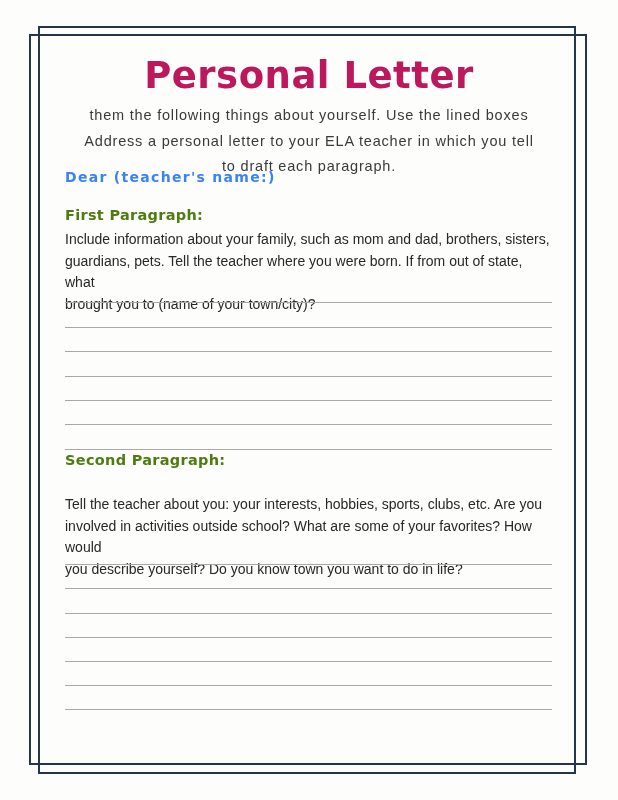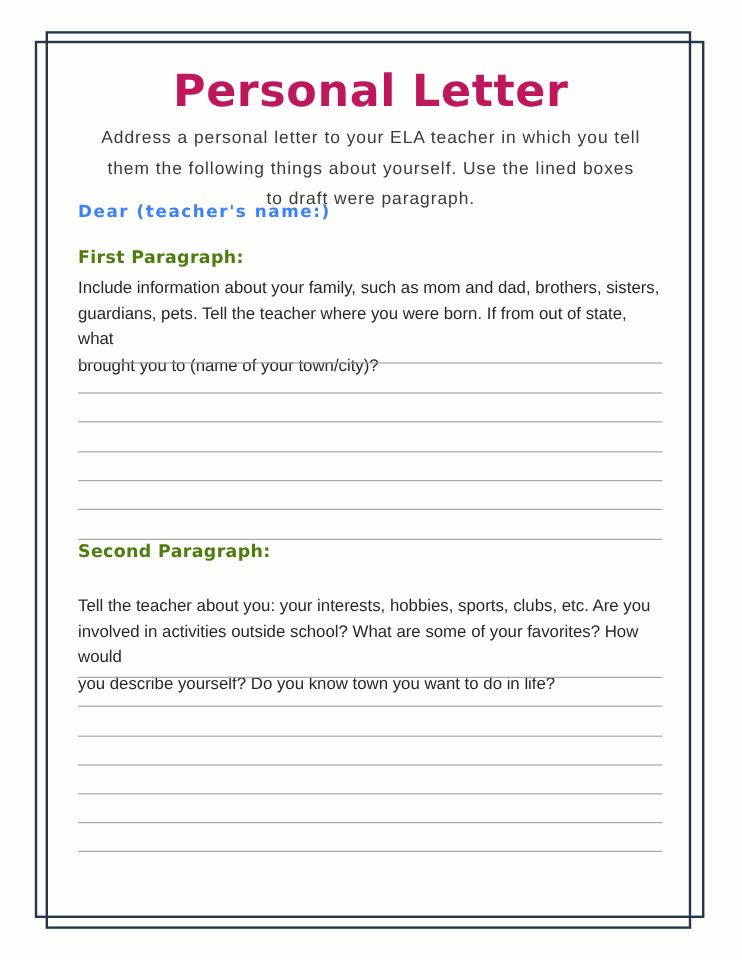--- a/index.html
+++ b/index.html
@@ -84,23 +84,23 @@
 <body>
 
 <div class="page">
 
   <div class="frame frame-tall"></div>
   <div class="frame frame-wide"></div>
 
   <h1 class="content title" style="margin:0; position:absolute;">Personal Letter</h1>
 
   <div class="content subtitle" style="position:absolute;">
+    <div>them the following things about yourself. Use the lined boxes</div>
     <div>Address a personal letter to your ELA teacher in which you tell</div>
-    <div>them the following things about yourself. Use the lined boxes</div>
-    <div>to draft were paragraph.</div>
+    <div>to draft each paragraph.</div>
   </div>
 
   <div class="content salutation" style="position:absolute;">Dear (teacher's name:)</div>
 
   <div class="content section-heading heading-1" style="position:absolute;">First Paragraph:</div>
   <div class="content section-prompt prompt-1" style="position:absolute;">
     <div>Include information about your family, such as mom and dad, brothers, sisters,</div>
     <div>guardians, pets. Tell the teacher where you were born. If from out of state, what</div>
     <div>brought you to (name of your town/city)?</div>
   </div>

